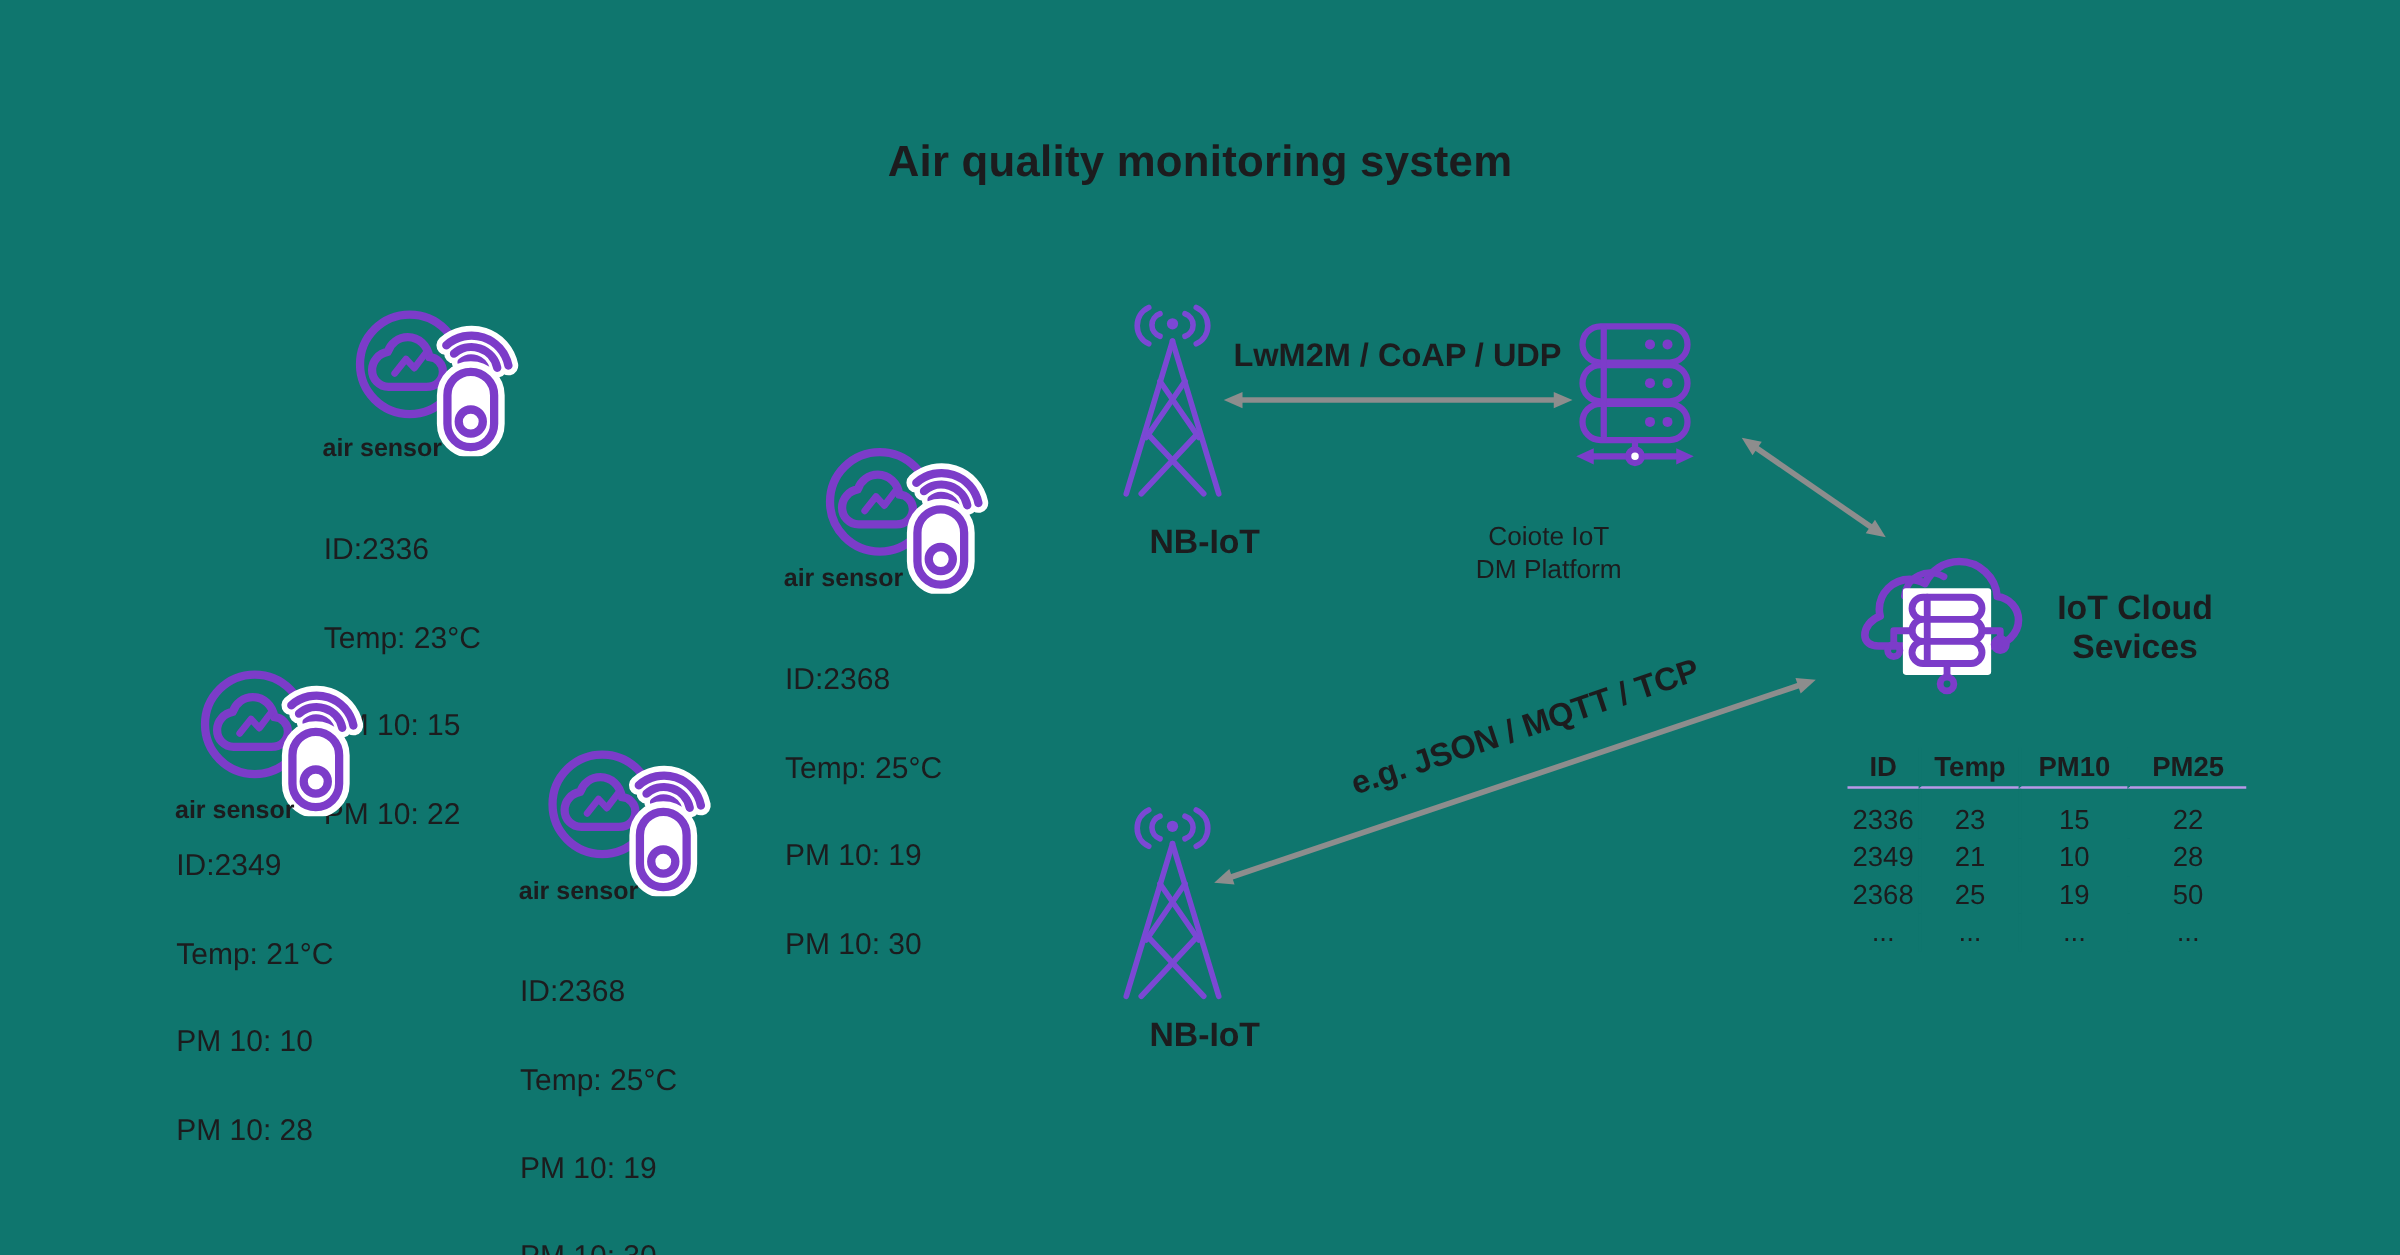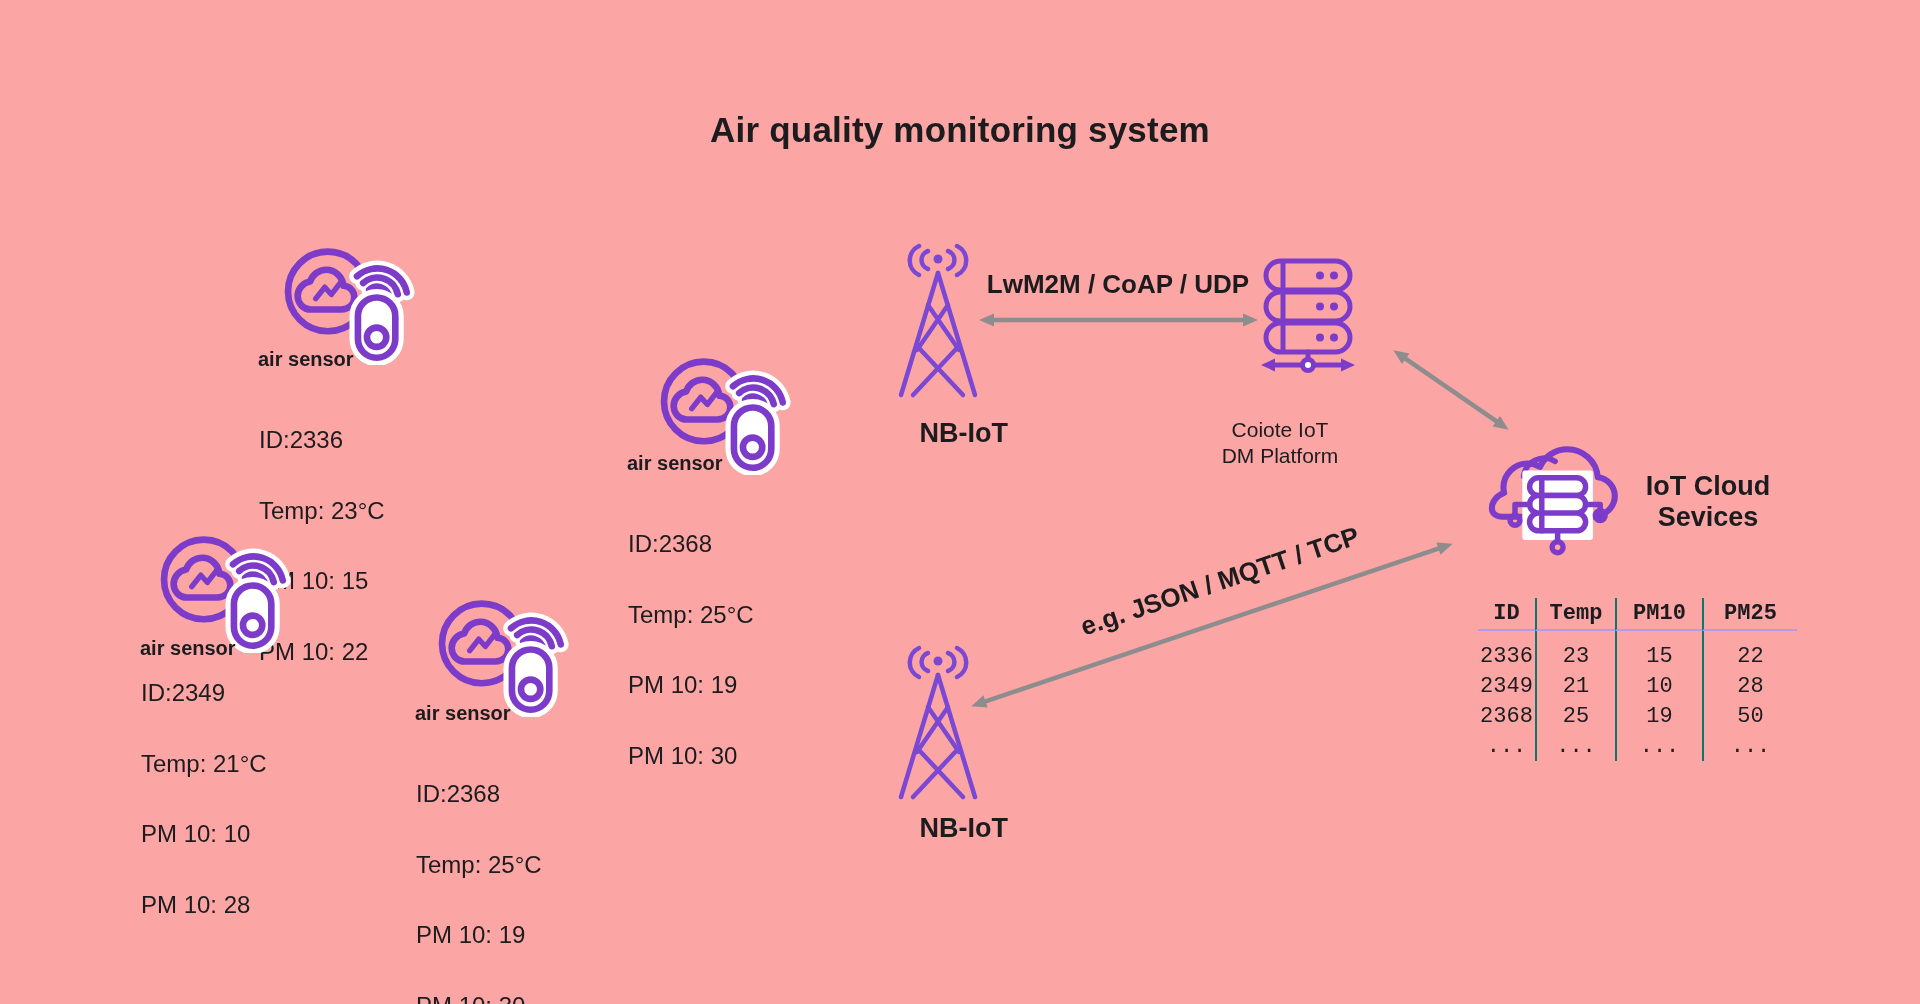--- a/index.html
+++ b/index.html
@@ -1,31 +1,31 @@
 <!DOCTYPE html>
 <html><head>
 <meta charset="utf-8">
 <style>
   html,body{margin:0;padding:0;background:#fff;}
   .stage{
-    position:relative;width:1920px;height:1004px;background:#fca5a5;overflow:hidden;
+    position:relative;width:1920px;height:1004px;background:#0f766e;overflow:hidden;
     font-family:"Liberation Sans",sans-serif;color:#1c1c1e;
   }
   .abs{position:absolute;}
   .title{width:1920px;text-align:center;font-size:35px;font-weight:700;letter-spacing:.2px;}
   .sensor-label{font-size:20px;font-weight:700;white-space:nowrap;}
   .sensor-info{font-size:24px;line-height:23.5px;white-space:pre;}
   .tower-label{width:140px;text-align:right;font-size:27px;font-weight:700;}
   .link-label{font-size:26px;font-weight:700;white-space:nowrap;text-align:center;}
   .node-label{font-size:21px;line-height:26px;text-align:center;}
   .cloud-label{font-size:27px;font-weight:700;line-height:31px;text-align:center;}
   .rot{transform-origin:center center;}
   
   .tbl{display:grid;grid-template-columns:57px 80px 87px 95px;font-size:22px;}
-  .tbl div{box-sizing:border-box;display:flex;justify-content:center;font-family:Liberation Mono, monospace;}
+  .tbl div{box-sizing:border-box;display:flex;justify-content:center;}
   .th{font-weight:700;height:33px;align-items:center;border-bottom:2px solid #b998e8;}
   .td{height:30px;align-items:center;}
   .td.r0{height:40px;align-items:flex-end;padding-bottom:2px;}
   .cdiv{border-left:2px solid #0f766e;}
   svg{display:block;}
 </style>
 </head>
 <body>
 
 <div class="stage">
@@ -197,21 +197,21 @@
       <circle cx="76" cy="49.5" r="4" fill="#7c3cc9" stroke="none"></circle>
       <circle cx="62" cy="80.5" r="4" fill="#7c3cc9" stroke="none"></circle>
       <circle cx="76" cy="80.5" r="4" fill="#7c3cc9" stroke="none"></circle>
       <path d="M50,95 V103"></path>
       <path d="M12,108 H88"></path>
       <circle cx="50" cy="108" r="5.5" fill="#ffffff"></circle>
       <path d="M3,108 L17,101.5 L17,114.5 Z" fill="#7c3cc9" stroke="none"></path>
       <path d="M97,108 L83,101.5 L83,114.5 Z" fill="#7c3cc9" stroke="none"></path>
     </g>
   </svg>
-  <div class="abs node-label" style="left:1195px;top:417px;width:170px;">
+  <div class="abs node-label" style="left:1154px;top:417px;width:170px;">
     <div>Coiote IoT</div>
     <div>DM Platform</div>
   </div>
 
   <svg class="abs rot" style="left:1377px;top:378px;transform:rotate(34.6deg);" width="148" height="24" viewBox="0 0 148 24">
     <path d="M16,12 H132" stroke="#8d8d8d" stroke-width="4.5" fill="none"></path>
     <path d="M4,12 L19,5.5 L19,18.5 Z" fill="#8d8d8d"></path>
     <path d="M144,12 L129,5.5 L129,18.5 Z" fill="#8d8d8d"></path>
   </svg>
 

